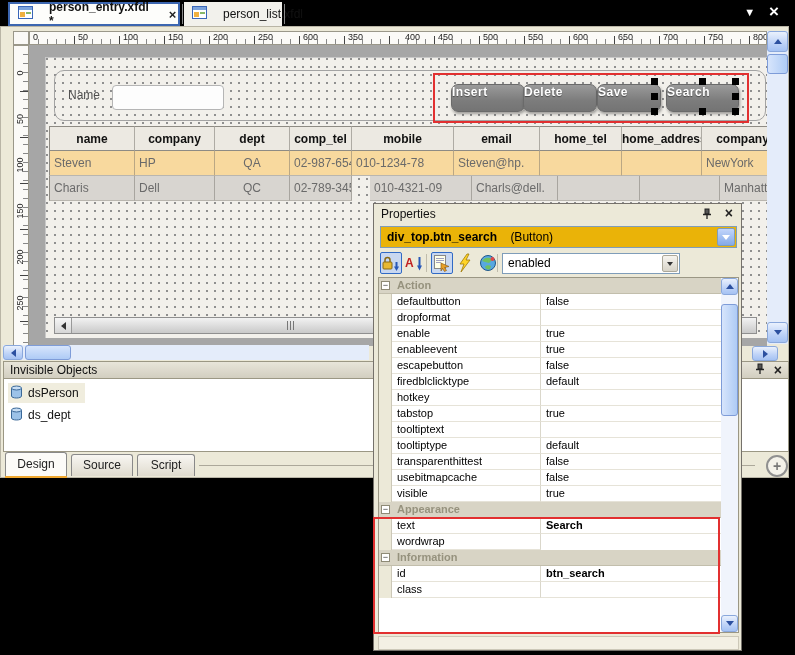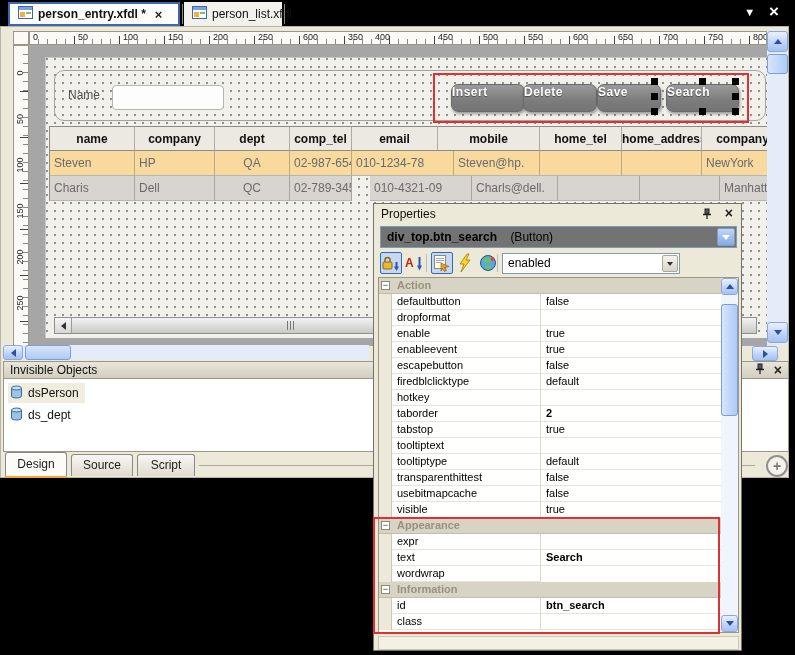--- a/index.html
+++ b/index.html
@@ -1,21 +1,21 @@
 <!DOCTYPE html>
 <html><head>
 <meta charset="utf-8">
 <style>
   *{margin:0;padding:0;box-sizing:border-box;font-family:"Liberation Sans",sans-serif}
   body{background:#000}
   #app{position:relative;width:795px;height:655px;background:#000;overflow:hidden}
 
   
   #tabbar{position:absolute;left:0;top:0;width:789px;height:26px;background:#000}
-  .doctab{position:absolute;top:2px;height:24px;display:flex;align-items:center;gap:5px;
+  .doctab{position:absolute;top:2px;height:24px;display:flex;align-items:center;gap:16px;
           padding:0 8px;background:#F2F1EC;font-size:12px;color:#111;cursor:default}
   .doctab.active{background:#FDFDFB;border:2px solid #3C66B0;font-weight:bold}
   .doctab .close{font-weight:bold;font-size:13px;margin-left:4px;color:#222}
   .tabsep{position:absolute;top:4px;width:1px;height:20px;background:#888}
   #winctrl{position:absolute;right:10px;top:2px;color:#fff;display:flex;gap:14px;align-items:center}
   #winctrl .wc-menu{font-size:11px}
   #winctrl .wc-close{font-size:17px;font-weight:bold}
 
   
   #frame{position:absolute;left:0;top:26px;width:789px;height:452px;background:#ECE9D8;border:1px solid #B9B5A6}
@@ -100,21 +100,21 @@
   #tabline{position:absolute;left:198px;top:438px;width:556px;height:1px;background:#ACA89A}
   #plusbtn{position:absolute;left:765px;top:428px;width:22px;height:22px;border:2px solid #909090;border-radius:50%;
     background:#F4F2EA;text-align:center;line-height:18px;font-size:14px;font-weight:bold;color:#777}
 
   
   #props{position:absolute;left:373px;top:203px;width:369px;height:448px;background:#ECE9D8;
     border:1px solid #75716B;z-index:10}
   #ptitle{position:absolute;left:0;top:0;width:100%;height:21px;font-size:12px;color:#111;padding:3px 0 0 7px}
   #ptitle .hicons{position:absolute;right:28px;top:4px}
   #ptitle .hclose{position:absolute;right:8px;top:1px;font-size:14px;font-weight:bold;color:#222}
-  #pobj{position:absolute;left:6px;top:22px;width:357px;height:22px;background:#737373;border:1px solid #7F9DB9;
+  #pobj{position:absolute;left:6px;top:22px;width:357px;height:22px;background:#eab308;border:1px solid #7F9DB9;
     font-size:12px;line-height:20px;padding-left:6px}
   #pobj b{margin-right:10px}
   #pobj .drop{position:absolute;right:1px;top:1px;width:18px;height:18px;
     background:linear-gradient(#C2D5FA,#84AAE8);border:1px solid #7F9DB9;border-radius:2px;
     display:flex;align-items:center;justify-content:center}
   #pobj .drop i{width:0;height:0;border-left:4px solid transparent;border-right:4px solid transparent;border-top:5px solid #FFF}
   #ptools{position:absolute;left:4px;top:47px;width:361px;height:26px}
   .ticon{position:absolute;top:1px;width:22px;height:22px;display:flex;align-items:center;justify-content:center;border:1px solid transparent}
   .ticon.sel{border:1px solid #316AC5;background:#C8D7F0;border-radius:2px}
   .tsep{position:absolute;top:3px;width:1px;height:18px;background:#C0BCAC}
@@ -179,21 +179,21 @@
     <div id="corner"></div>
     <div id="hruler">
         <span style="left: 3px;">0</span>
         <span style="left: 48px;">50</span>
         <span style="left: 93px;">100</span>
         <span style="left: 138px;">150</span>
         <span style="left: 183px;">200</span>
         <span style="left: 228px;">250</span>
         <span style="left: 273px;">600</span>
         <span style="left: 318px;">350</span>
-        <span style="left: 345px;">400</span>
+        <span style="left: 375px;">400</span>
         <span style="left: 408px;">450</span>
         <span style="left: 453px;">500</span>
         <span style="left: 498px;">550</span>
         <span style="left: 543px;">600</span>
         <span style="left: 588px;">650</span>
         <span style="left: 633px;">700</span>
         <span style="left: 678px;">750</span>
         <span style="left: 723px;">800</span>
       </div>
     <div id="vruler">
@@ -224,22 +224,22 @@
             <div class="handle" style="left: 686px; top: 20px;"></div>
             <div class="handle" style="left: 686px; top: 35px;"></div>
             <div class="handle" style="left: 686px; top: 50px;"></div>
           </div>
         <div id="grid">
           <div class="grow ghead" id="grid-header">
               <div class="gcell" style="width: 86px;">name</div>
               <div class="gcell" style="width: 80px;">company</div>
               <div class="gcell" style="width: 75px;">dept</div>
               <div class="gcell" style="width: 62px;">comp_tel</div>
+              <div class="gcell" style="width: 102px;">mobile</div>
               <div class="gcell" style="width: 86px;">email</div>
-              <div class="gcell" style="width: 102px;">mobile</div>
               <div class="gcell" style="width: 82px;">home_tel</div>
               <div class="gcell" style="width: 80px;">home_address</div>
               <div class="gcell" style="width: 110px;">company_add</div>
             </div>
           <div id="grid-rows">
               <div class="grow gdata hl">
                 <div class="gcell" style="width: 86px;">Steven</div>
                 <div class="gcell" style="width: 80px;">HP</div>
                 <div class="gcell center" style="width: 75px;">QA</div>
                 <div class="gcell" style="width: 62px;">02-987-6543</div>
@@ -427,25 +427,20 @@
             <div class="pname">firedblclicktype</div>
             <div class="pval">default</div>
           </div>
           <div class="prow">
             <div class="pgut"></div>
             <div class="pname">hotkey</div>
             <div class="pval"></div>
           </div>
           <div class="prow">
             <div class="pgut"></div>
-            <div class="pname">taborder</div>
-            <div class="pval bold">2</div>
-          </div>
-          <div class="prow">
-            <div class="pgut"></div>
             <div class="pname">tabstop</div>
             <div class="pval">true</div>
           </div>
           <div class="prow">
             <div class="pgut"></div>
             <div class="pname">tooltiptext</div>
             <div class="pval"></div>
           </div>
           <div class="prow">
             <div class="pgut"></div>
@@ -461,25 +456,20 @@
             <div class="pgut"></div>
             <div class="pname">usebitmapcache</div>
             <div class="pval">false</div>
           </div>
           <div class="prow">
             <div class="pgut"></div>
             <div class="pname">visible</div>
             <div class="pval">true</div>
           </div>
           <div class="psec">Appearance<span class="box">−</span></div>
-          <div class="prow">
-            <div class="pgut"></div>
-            <div class="pname">expr</div>
-            <div class="pval"></div>
-          </div>
           <div class="prow">
             <div class="pgut"></div>
             <div class="pname">text</div>
             <div class="pval bold">Search</div>
           </div>
           <div class="prow">
             <div class="pgut"></div>
             <div class="pname">wordwrap</div>
           </div>
           <div class="psec">Information<span class="box">−</span></div>

